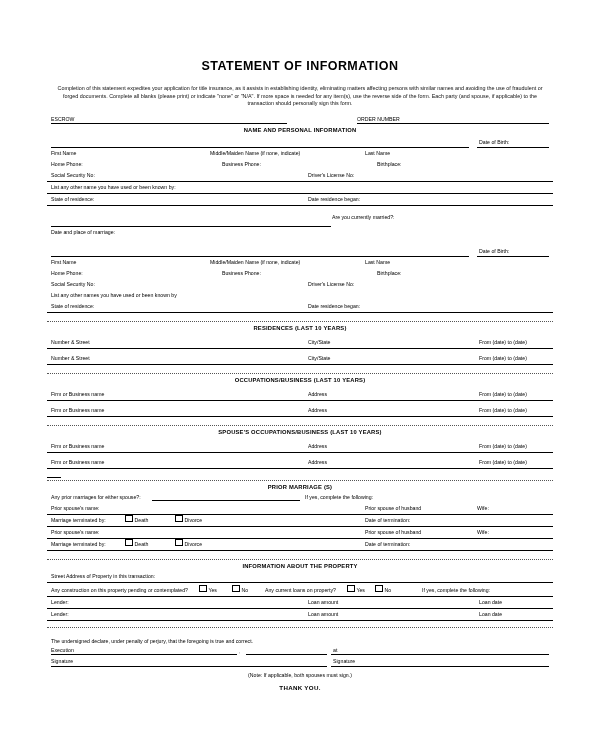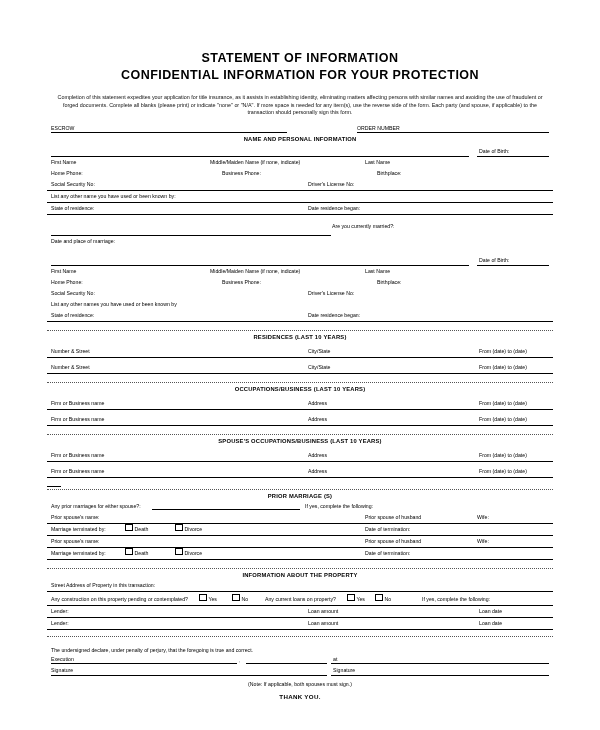--- a/index.html
+++ b/index.html
@@ -18,21 +18,21 @@
     position: relative;
     width: 600px;
     height: 730px;
     box-sizing: border-box;
     padding: 0;
     overflow: hidden;
   }
   .sheet {
     position: absolute;
     left: 47px;
-    top: 4px;
+    top: 12px;
     width: 506px;
   }
 
   
   .title-block {
     text-align: center;
     margin-top: 46px;
   }
   .title-line {
     font-size: 12.5px;
@@ -144,21 +144,20 @@
   .abs { position: absolute; }
 </style>
 </head>
 <body>
 
 <div class="page">
  <div class="sheet">
 
   <div class="title-block">
     <div class="title-line">STATEMENT OF INFORMATION</div>
-    <div class="title-line">CONFIDENTIAL INFORMATION FOR YOUR PROTECTION</div>
   </div>
   <div class="intro">Completion of this statement expedites your application for title insurance, as it assists in establishing identity, eliminating matters affecting persons with similar names and avoiding the use of fraudulent or forged documents. Complete all blanks (please print) or indicate "none" or "N/A". If more space is needed for any item(s), use the reverse side of the form. Each party (and spouse, if applicable) to the transaction should personally sign this form.</div>
 
   <div class="escrow-bar">
     <span class="lbl c1">ESCROW</span>
     <span class="escrow-underline" style="left:4px; width:236px;"></span>
     <span class="lbl" style="left:310px;">ORDER NUMBER</span>
     <span class="escrow-underline" style="left:310px; width:192px;"></span>
   </div>
 

